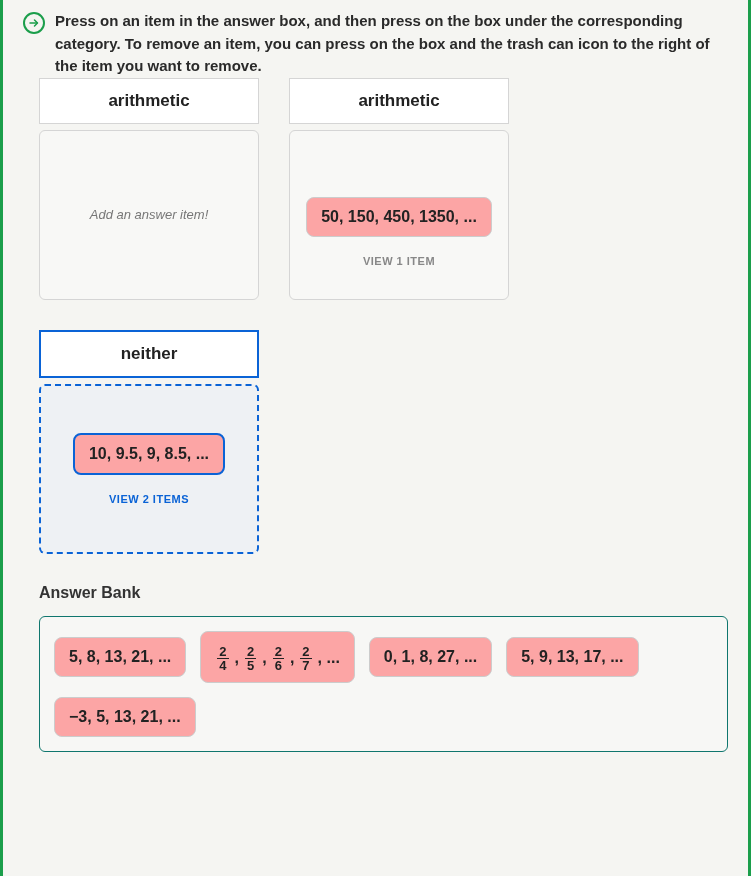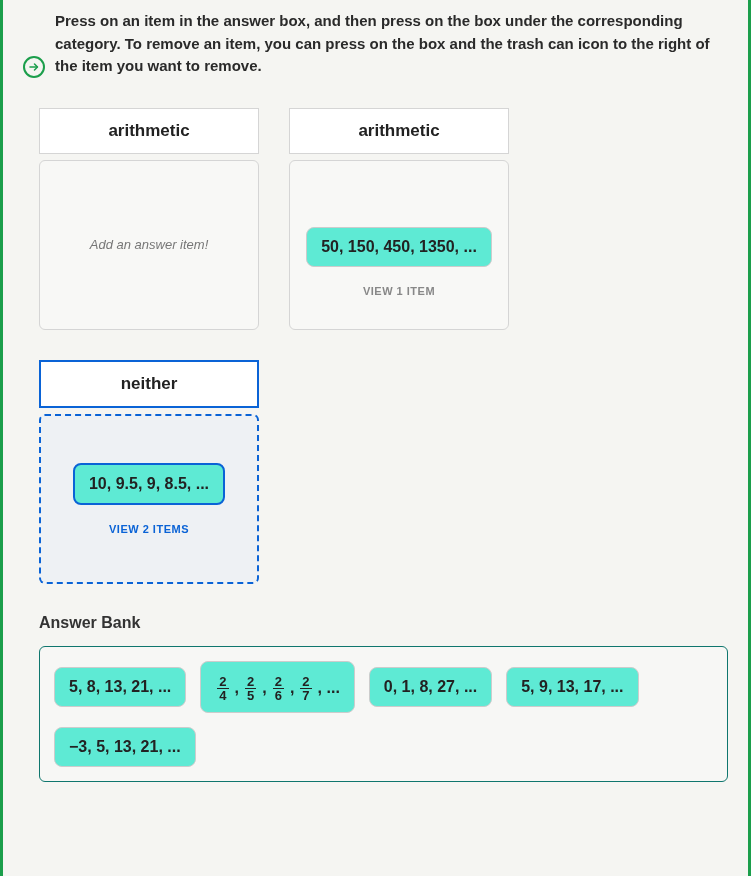--- a/index.html
+++ b/index.html
@@ -8,23 +8,22 @@
       background: #f5f5f2;
       width: 751px;
       height: 876px;
       padding: 10px 20px 20px 20px;
       border-left: 3px solid #1b9e4b;
       border-right: 3px solid #1b9e4b;
       color: #333;
     }
     .instructions-row {
       display: flex;
-      align-items: flex-end;
+      align-items: flex-start;
       gap: 10px;
-      margin-bottom: 30px;
     }
     .arrow-icon {
       width: 22px; height: 22px;
       border-radius: 50%;
       border: 2px solid #1b9e4b;
       display: flex; align-items: center; justify-content: center;
       flex-shrink: 0;
       margin-top: 2px;
     }
     .arrow-icon svg { width: 12px; height: 12px; }
@@ -86,21 +85,21 @@
     .view-items {
       font-size: 11px;
       letter-spacing: 0.5px;
       font-weight: 700;
       color: #888;
       text-transform: uppercase;
       margin-top: 4px;
     }
     .view-items.selected { color: #0a63d6; }
     .answer-chip {
-      background: #5eead4;
+      background: #fca5a5;
       border: 1.5px solid #ccc;
       border-radius: 8px;
       padding: 10px 14px;
       font-weight: 700;
       font-size: 16px;
       color: #222;
       display: inline-block;
       white-space: nowrap;
     }
     .answer-chip.selected {

